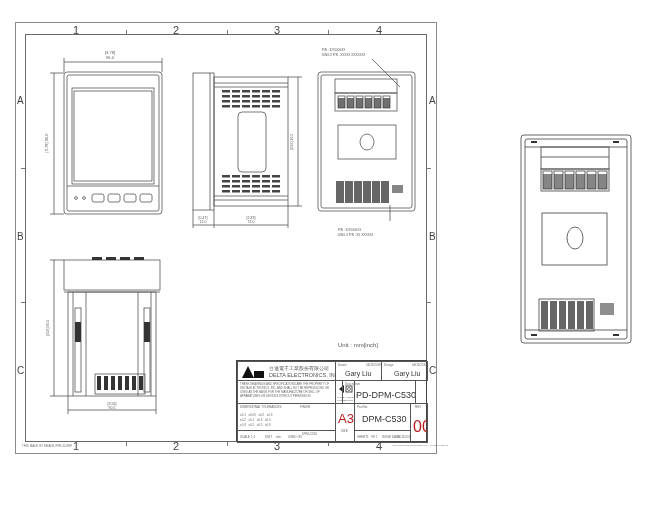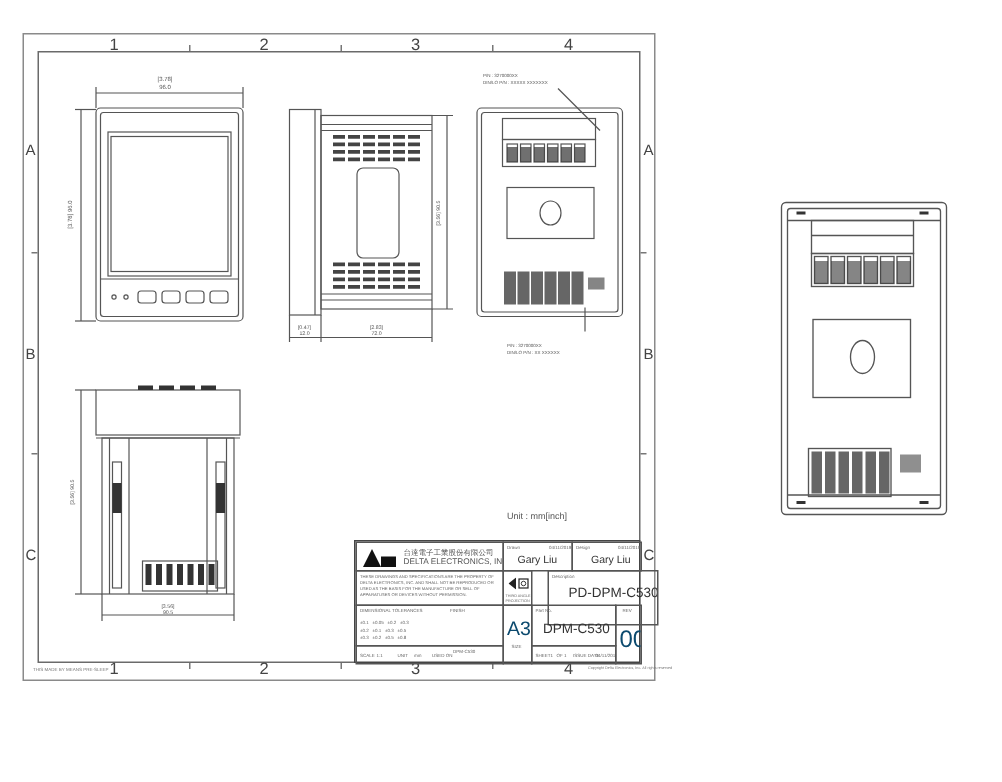--- a/index.html
+++ b/index.html
@@ -10,21 +10,21 @@
   .zone-col { font-size: 11px; color: #444; }
   .zone-row { font-size: 10px; color: #444; }
   .tick-h { width: 1px; height: 4px; background: #777; }
   .tick-v { width: 4px; height: 1px; background: #777; }
   svg { position: absolute; }
   .tb { position: absolute; border: 1px solid #444; box-sizing: border-box; background: #fff; }
   .tb-cell { position: absolute; border: 1px solid #555; box-sizing: border-box; overflow: hidden; }
   .tiny { font-size: 3px; color: #666; line-height: 4px; position: absolute; white-space: nowrap; }
   .small { font-size: 4px; color: #555; position: absolute; white-space: nowrap; }
   .mid { font-size: 8px; color: #333; position: absolute; white-space: nowrap; }
-  .big { font-size: 11px; color: #0c4a6e; position: absolute; white-space: nowrap; }
+  .big { font-size: 11px; color: #b91c1c; position: absolute; white-space: nowrap; }
   .unit { font-size: 6px; color: #555; }
   .footer-text { font-size: 3px; color: #777; }
 </style>
 </head>
 <body>
 
 <div class="abs sheet"></div>
 <div class="abs inner"></div>
 
 <div class="abs zone-col" style="left:73px;top:24px;">1</div>
@@ -301,21 +301,21 @@
 
   <div class="tb-cell" style="left:98px;top:19px;width:20px;height:24px;">
     <svg style="left:3px;top:4px;" width="14" height="8" viewBox="0 0 14 8">
       <polygon points="0,4 5,0 5,8" fill="#222"></polygon>
       <rect x="7" y="1" width="6" height="6" fill="none" stroke="#222" stroke-width="0.8"></rect>
       <circle cx="10" cy="4" r="1.5" fill="none" stroke="#222" stroke-width="0.6"></circle>
     </svg>
     <div class="tiny" style="left:1px;top:15px;font-size:2.5px;width:18px;white-space:normal;line-height:3px;">THIRD ANGLE PROJECTION</div>
   </div>
 
-  <div class="tb-cell" style="left:128px;top:19px;width:74px;height:37px;">
+  <div class="tb-cell" style="left:105px;top:19px;width:74px;height:24px;">
     <div class="tiny" style="left:2px;top:1px;">Description</div>
     <div class="mid" style="left:13px;top:9px;font-size:9px;">PD-DPM-C530</div>
   </div>
 
   <div class="tb-cell" style="left:98px;top:42px;width:20px;height:40px;">
     <div class="big" style="left:2px;top:7px;font-size:13px;">A3</div>
     <div class="tiny" style="left:5px;top:25px;">SIZE</div>
   </div>
 
   <div class="tb-cell" style="left:117px;top:42px;width:57px;height:28px;">

